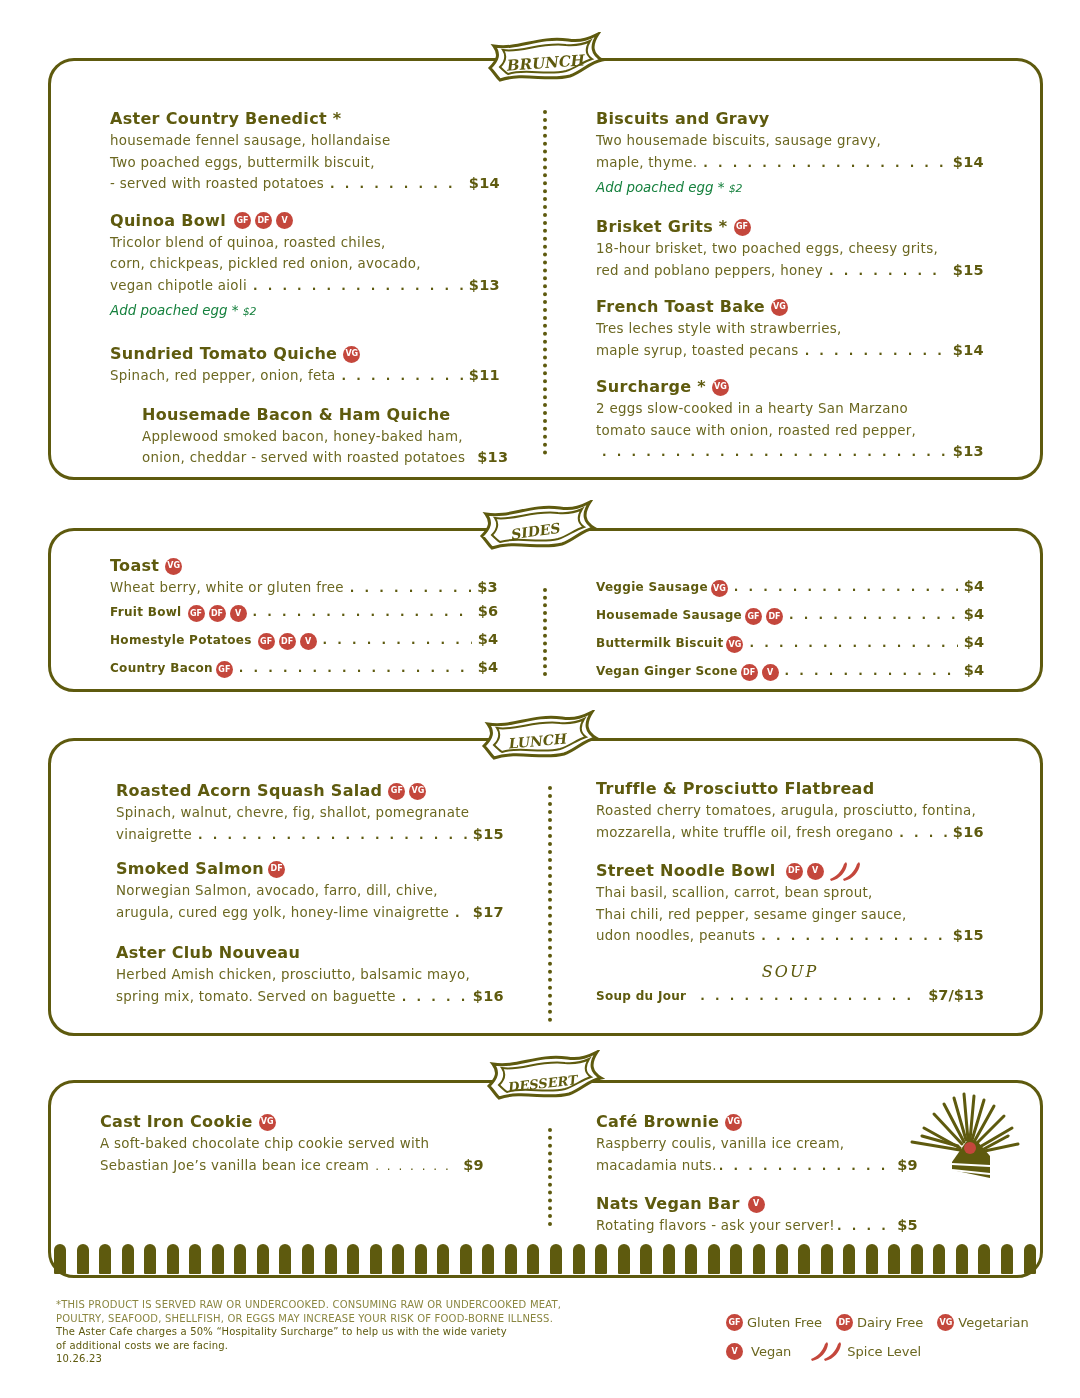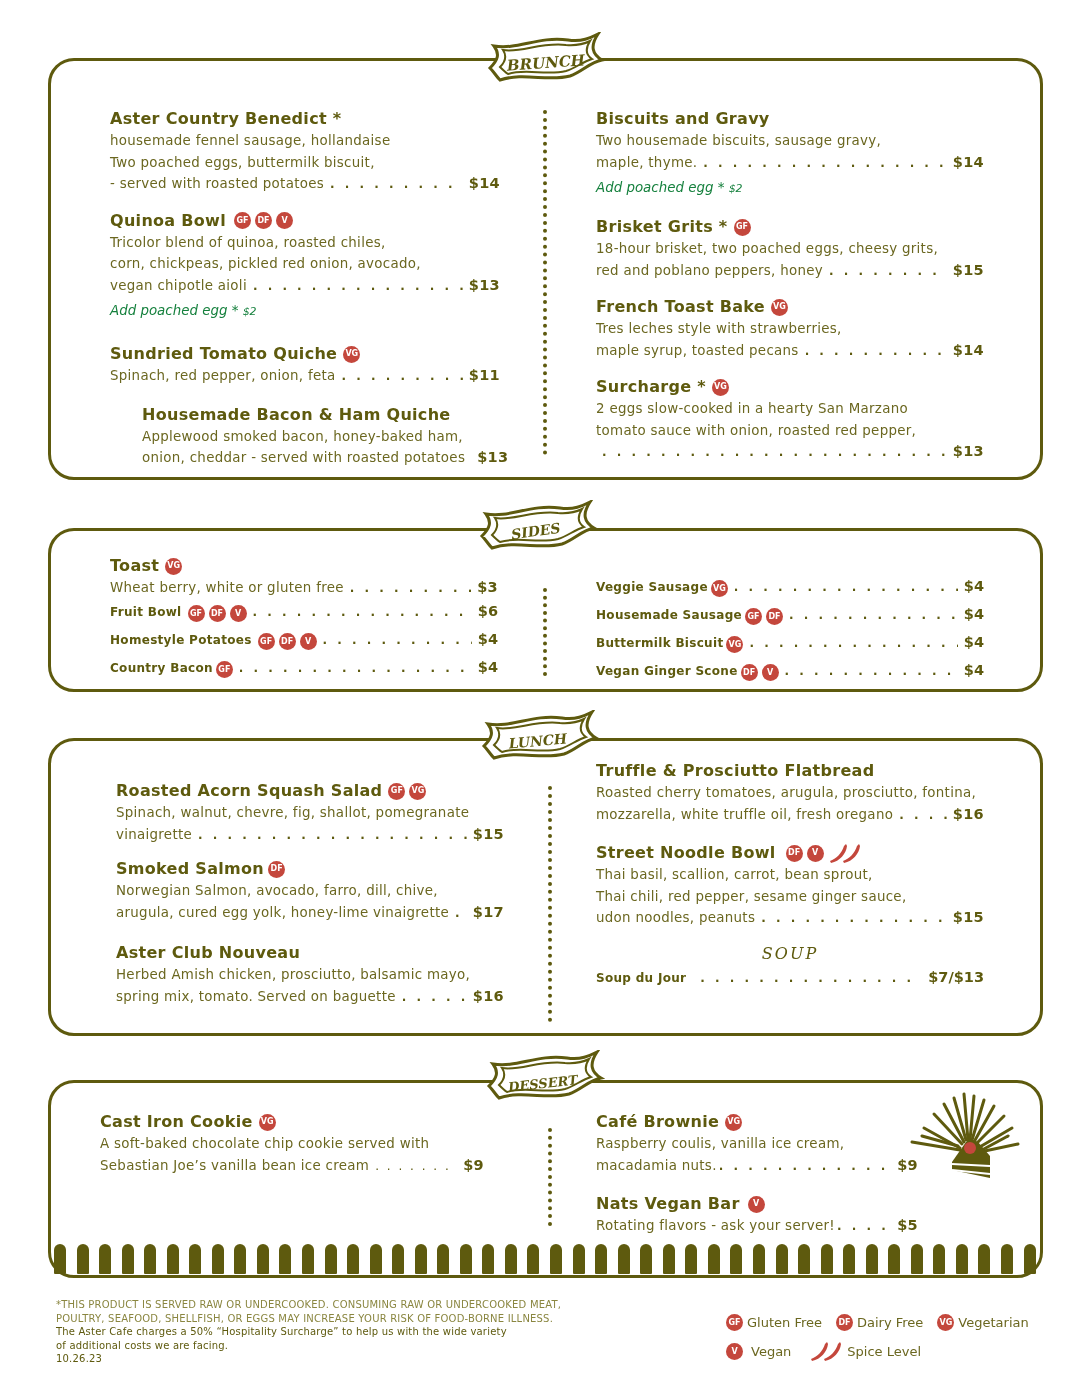--- a/index.html
+++ b/index.html
@@ -275,21 +275,21 @@
       </div>
     <div class="desc">Herbed Amish chicken, prosciutto, balsamic mayo,</div>
     <div class="desc line">
         <span>spring mix, tomato. Served on baguette</span>
         <span class="dots"></span>
         <span class="price">$16</span>
       </div>
   </div>
 </div>
 
-<div class="col" style="left:596px; top:760px; width:388px;">
+<div class="col" style="left:596px; top:778px; width:388px;">
   <div class="item" style="margin-bottom:16px">
     <div class="name">
         <span>Truffle &amp; Prosciutto Flatbread</span>
       </div>
     <div class="desc">Roasted cherry tomatoes, arugula, prosciutto, fontina,</div>
     <div class="desc line">
         <span>mozzarella, white truffle oil, fresh oregano</span>
         <span class="dots"></span>
         <span class="price">$16</span>
       </div>

